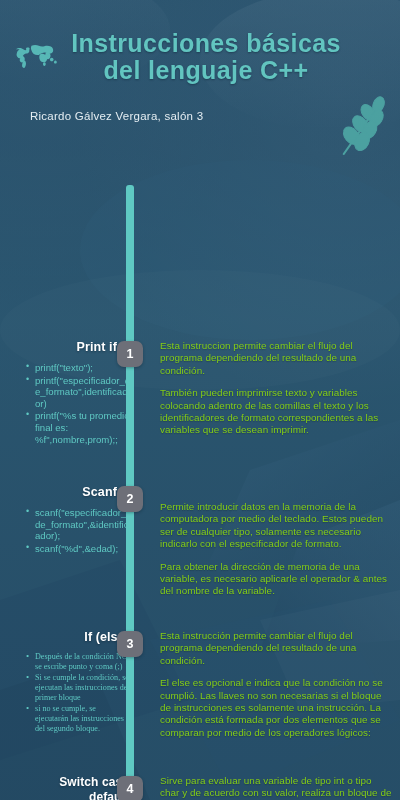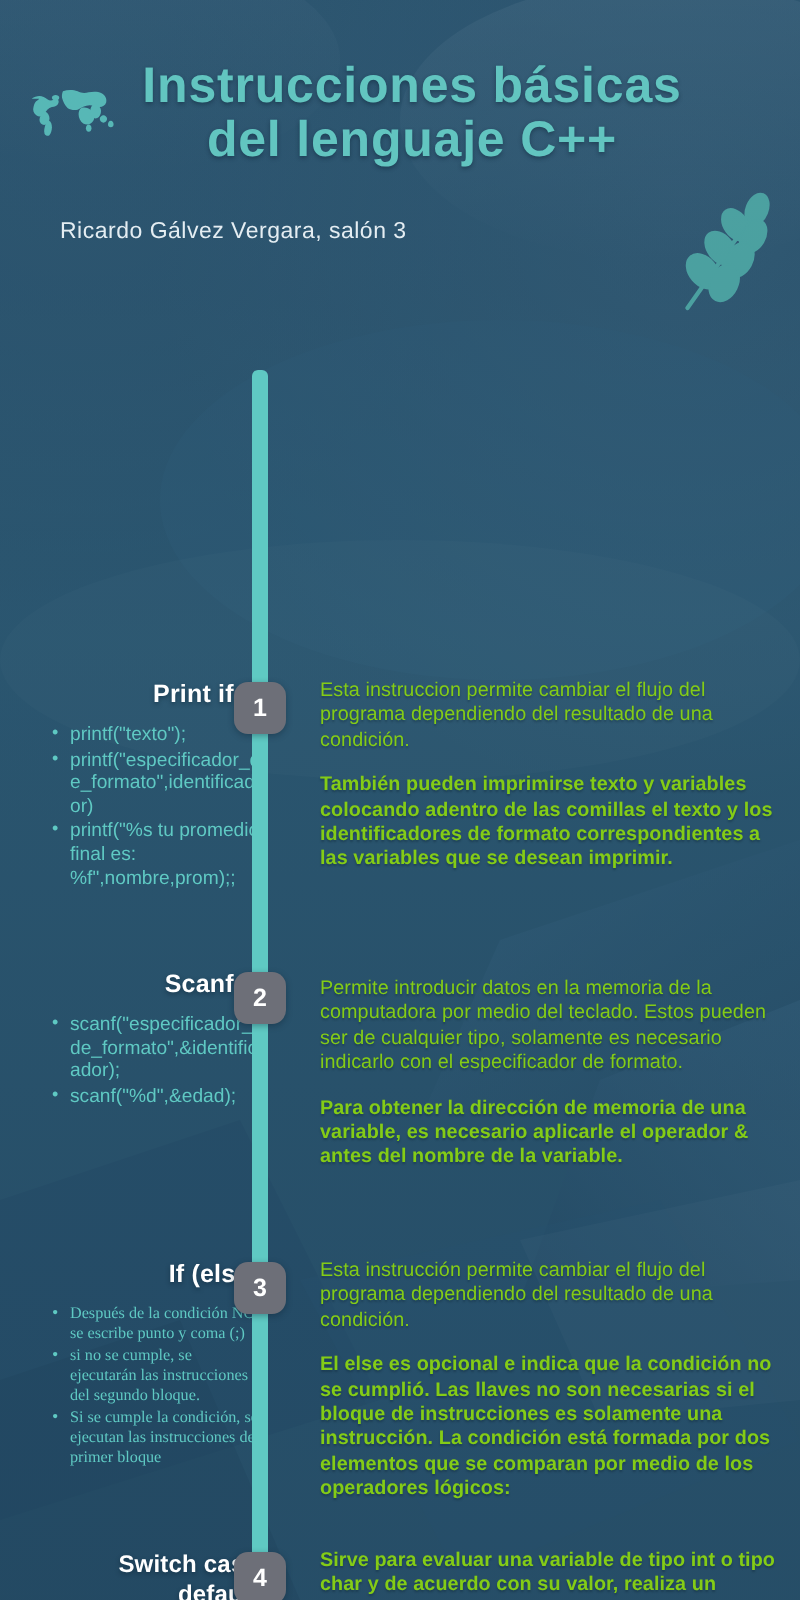--- a/index.html
+++ b/index.html
@@ -109,21 +109,21 @@
   .right-col {
     position:absolute; left:160px; width:232px;
     color:#84cc16;
   }
   .right-col p {
     font-size:9.9px; line-height:12.4px;
     margin-bottom:10px;
     letter-spacing:.05px;
     text-shadow:0 1px 1px rgba(12,34,50,.35);
   }
-  .right-col p:last-child { margin-bottom:0;font-weight:bold; }
+  .right-col p:last-child { margin-bottom:0; }
 </style>
 </head>
 <body>
 
 <div id="bg-photo"></div>
 
 <div id="bg-shapes">
   <svg viewBox="0 0 400 800" xmlns="http://www.w3.org/2000/svg">
     <defs>
       <linearGradient id="gA" x1="0" y1="0" x2="1" y2="1">
@@ -218,33 +218,33 @@
 
     <div class="row" style="top:325px">
       <div class="left-col">
         <div class="sec-title">Scanf ()</div>
         <ul class="bullets">
           <li>scanf("especificador_de_formato",&amp;identificador);</li>
           <li>scanf("%d",&amp;edad);</li>
         </ul>
       </div>
       <div class="badge" style="top:1px">2</div>
-      <div class="right-col" style="top:4px">
+      <div class="right-col" style="top:16px">
         <p>Permite introducir datos en la memoria de la computadora por medio del teclado. Estos pueden ser de cualquier tipo, solamente es necesario indicarlo con el especificador de formato.</p>
         <p>Para obtener la dirección de memoria de una variable, es necesario aplicarle el operador &amp; antes del nombre de la variable.</p>
       </div>
     </div>
 
     <div class="row" style="top:470px">
       <div class="left-col">
         <div class="sec-title">If (else)</div>
         <ul class="bullets tiny">
           <li>Después de la condición NO se escribe punto y coma (;)</li>
+          <li>Si se cumple la condición, se ejecutan las instrucciones del primer bloque</li>
           <li>si no se cumple, se ejecutarán las instrucciones del segundo bloque.</li>
-          <li>Si se cumple la condición, se ejecutan las instrucciones del primer bloque</li>
         </ul>
       </div>
       <div class="badge" style="top:1px">3</div>
       <div class="right-col" style="top:0">
         <p>Esta instrucción permite cambiar el flujo del programa dependiendo del resultado de una condición.</p>
         <p>El else es opcional e indica que la condición no se cumplió. Las llaves no son necesarias si el bloque de instrucciones es solamente una instrucción. La condición está formada por dos elementos que se comparan por medio de los operadores lógicos:</p>
       </div>
     </div>
 
     <div class="row" style="top:615px">

